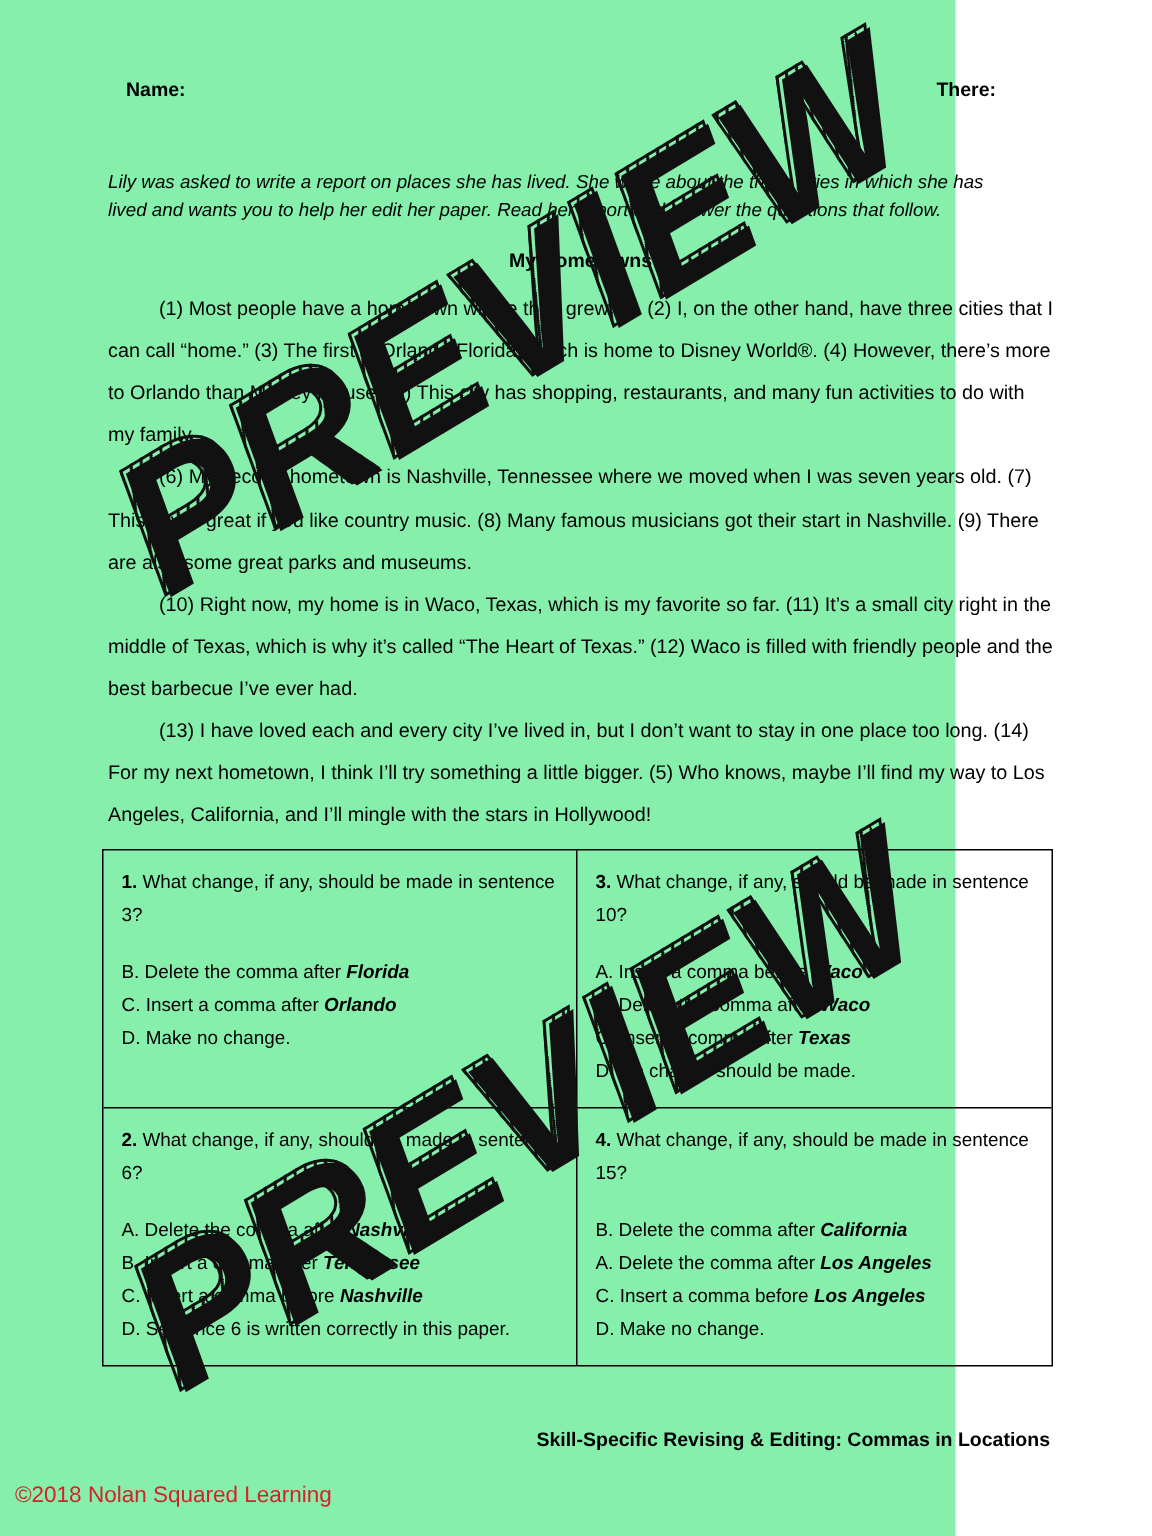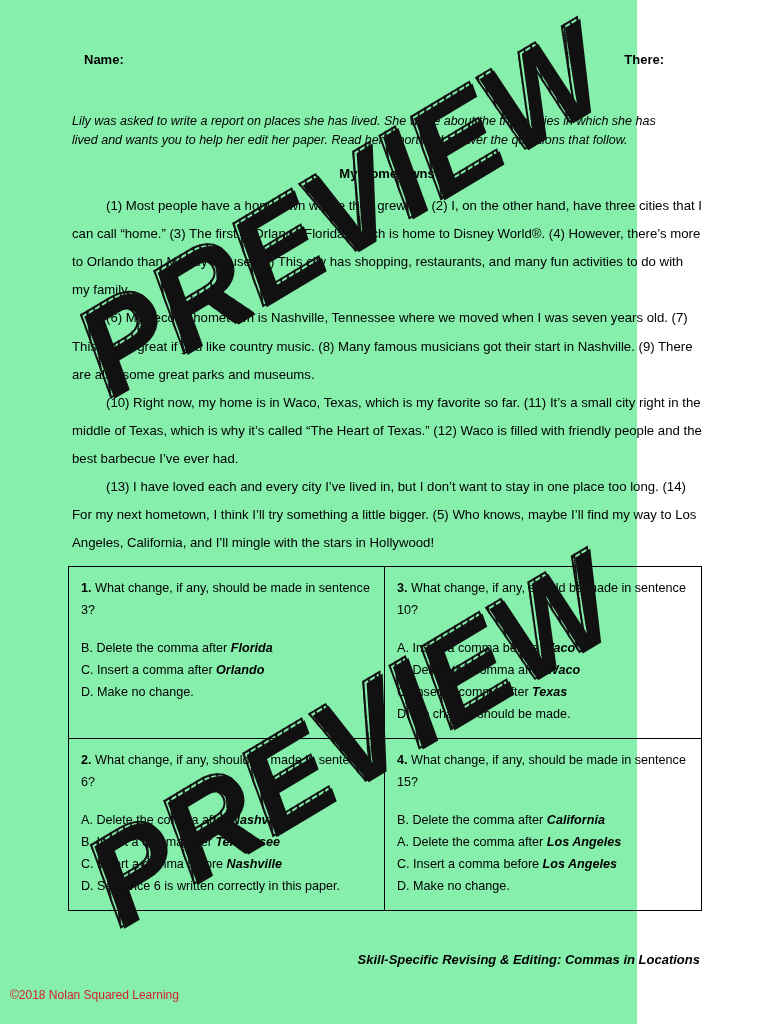--- a/index.html
+++ b/index.html
@@ -99,28 +99,27 @@
   .choice b { font-style: italic; }
 
   
   .footer-right {
     position: absolute;
     left: 300px;
     top: 952px;
     width: 400px;
     text-align: right;
     font-size: 13px;
-    font-style: italic;
     font-weight: bold;
   }
   .footer-left {
     position: absolute;
     left: 10px;
     top: 988px;
-    font-size: 12px;
+    font-size: 15px;
     color: #d2232a;
   }
 
   
   .wm {
     position: absolute;
     pointer-events: none;
     font-family: "Liberation Sans", sans-serif;
     font-weight: bold;
     font-style: italic;

